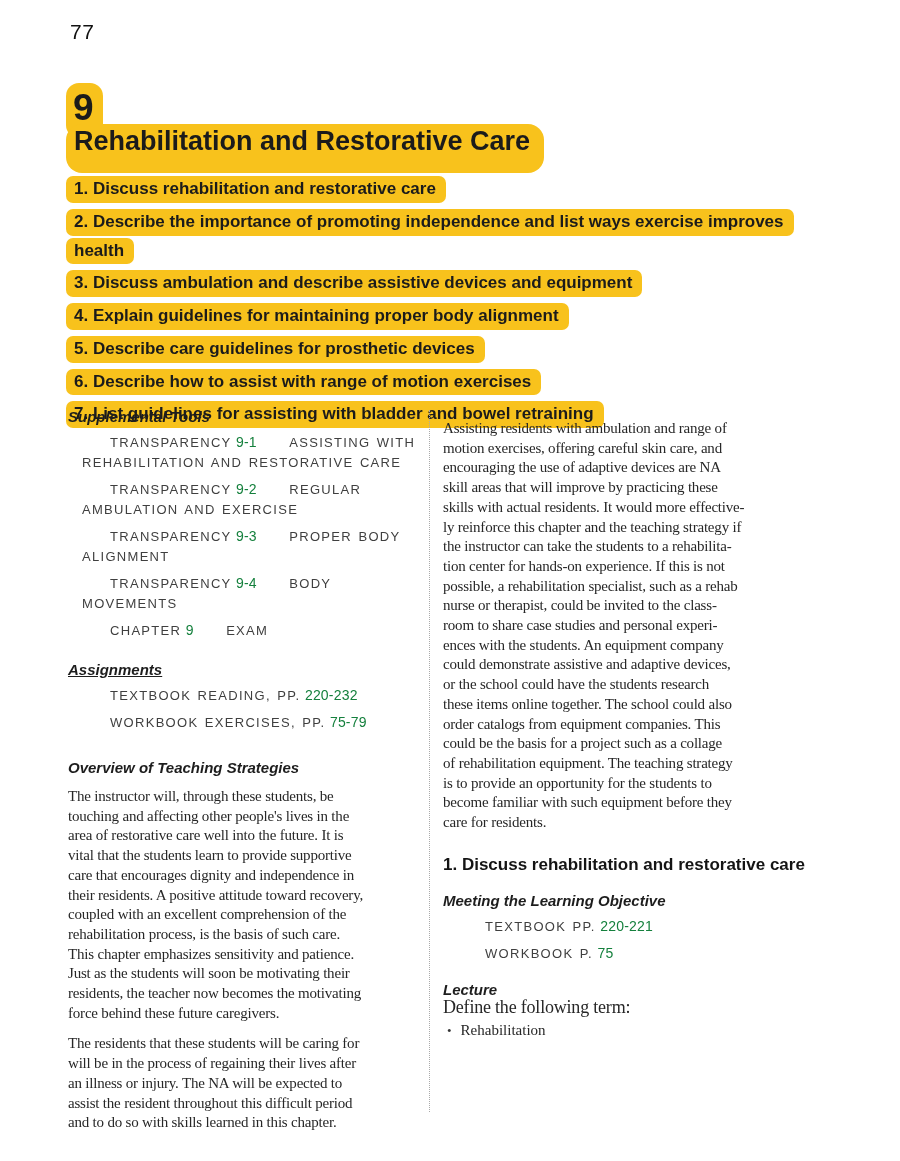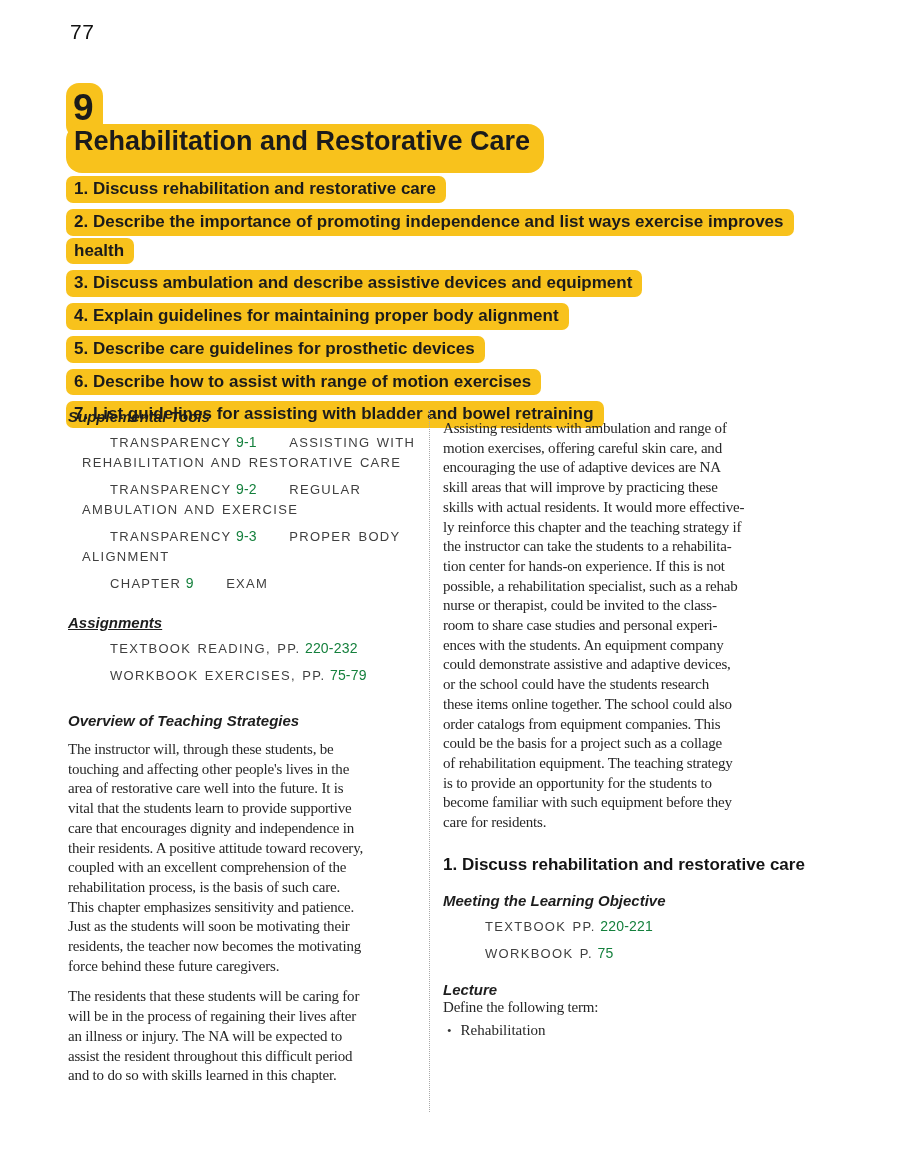--- a/index.html
+++ b/index.html
@@ -112,21 +112,21 @@
     font-size: 17px;
     font-weight: 700;
     color: #141414;
     line-height: 23px;
     margin-top: 20px;
     margin-bottom: 16px;
   }
   .lecture-block { margin-top: 18px; }
   .lecture-intro {
     font-family: "Liberation Serif", serif;
-    font-size: 15px;
+    font-size: 18px;
     line-height: 19.7px;
     letter-spacing: -0.2px;
     color: #272727;
   }
   .bullet-row {
     display: flex;
     align-items: baseline;
     margin-top: 5px;
     font-family: "Liberation Serif", serif;
     font-size: 15px;
@@ -186,20 +186,25 @@
       </div>
       <div class="sc-item">
         <span class="sc">TRANSPARENCY</span>
         <span class="scnum">9-2</span>
         <span class="sc">REGULAR AMBULATION AND EXERCISE</span>
       </div>
       <div class="sc-item">
         <span class="sc">TRANSPARENCY</span>
         <span class="scnum">9-3</span>
         <span class="sc">PROPER BODY ALIGNMENT</span>
+      </div>
+      <div class="sc-item">
+        <span class="sc">TRANSPARENCY</span>
+        <span class="scnum">9-4</span>
+        <span class="sc">BODY MOVEMENTS</span>
       </div>
       <div class="sc-item">
         <span class="sc">CHAPTER</span>
         <span class="scnum">9</span>
         <span class="sc">EXAM</span>
       </div>
     </div>
 
     <div class="h-italic section-gap">Assignments</div>
     <div class="sc-list">

